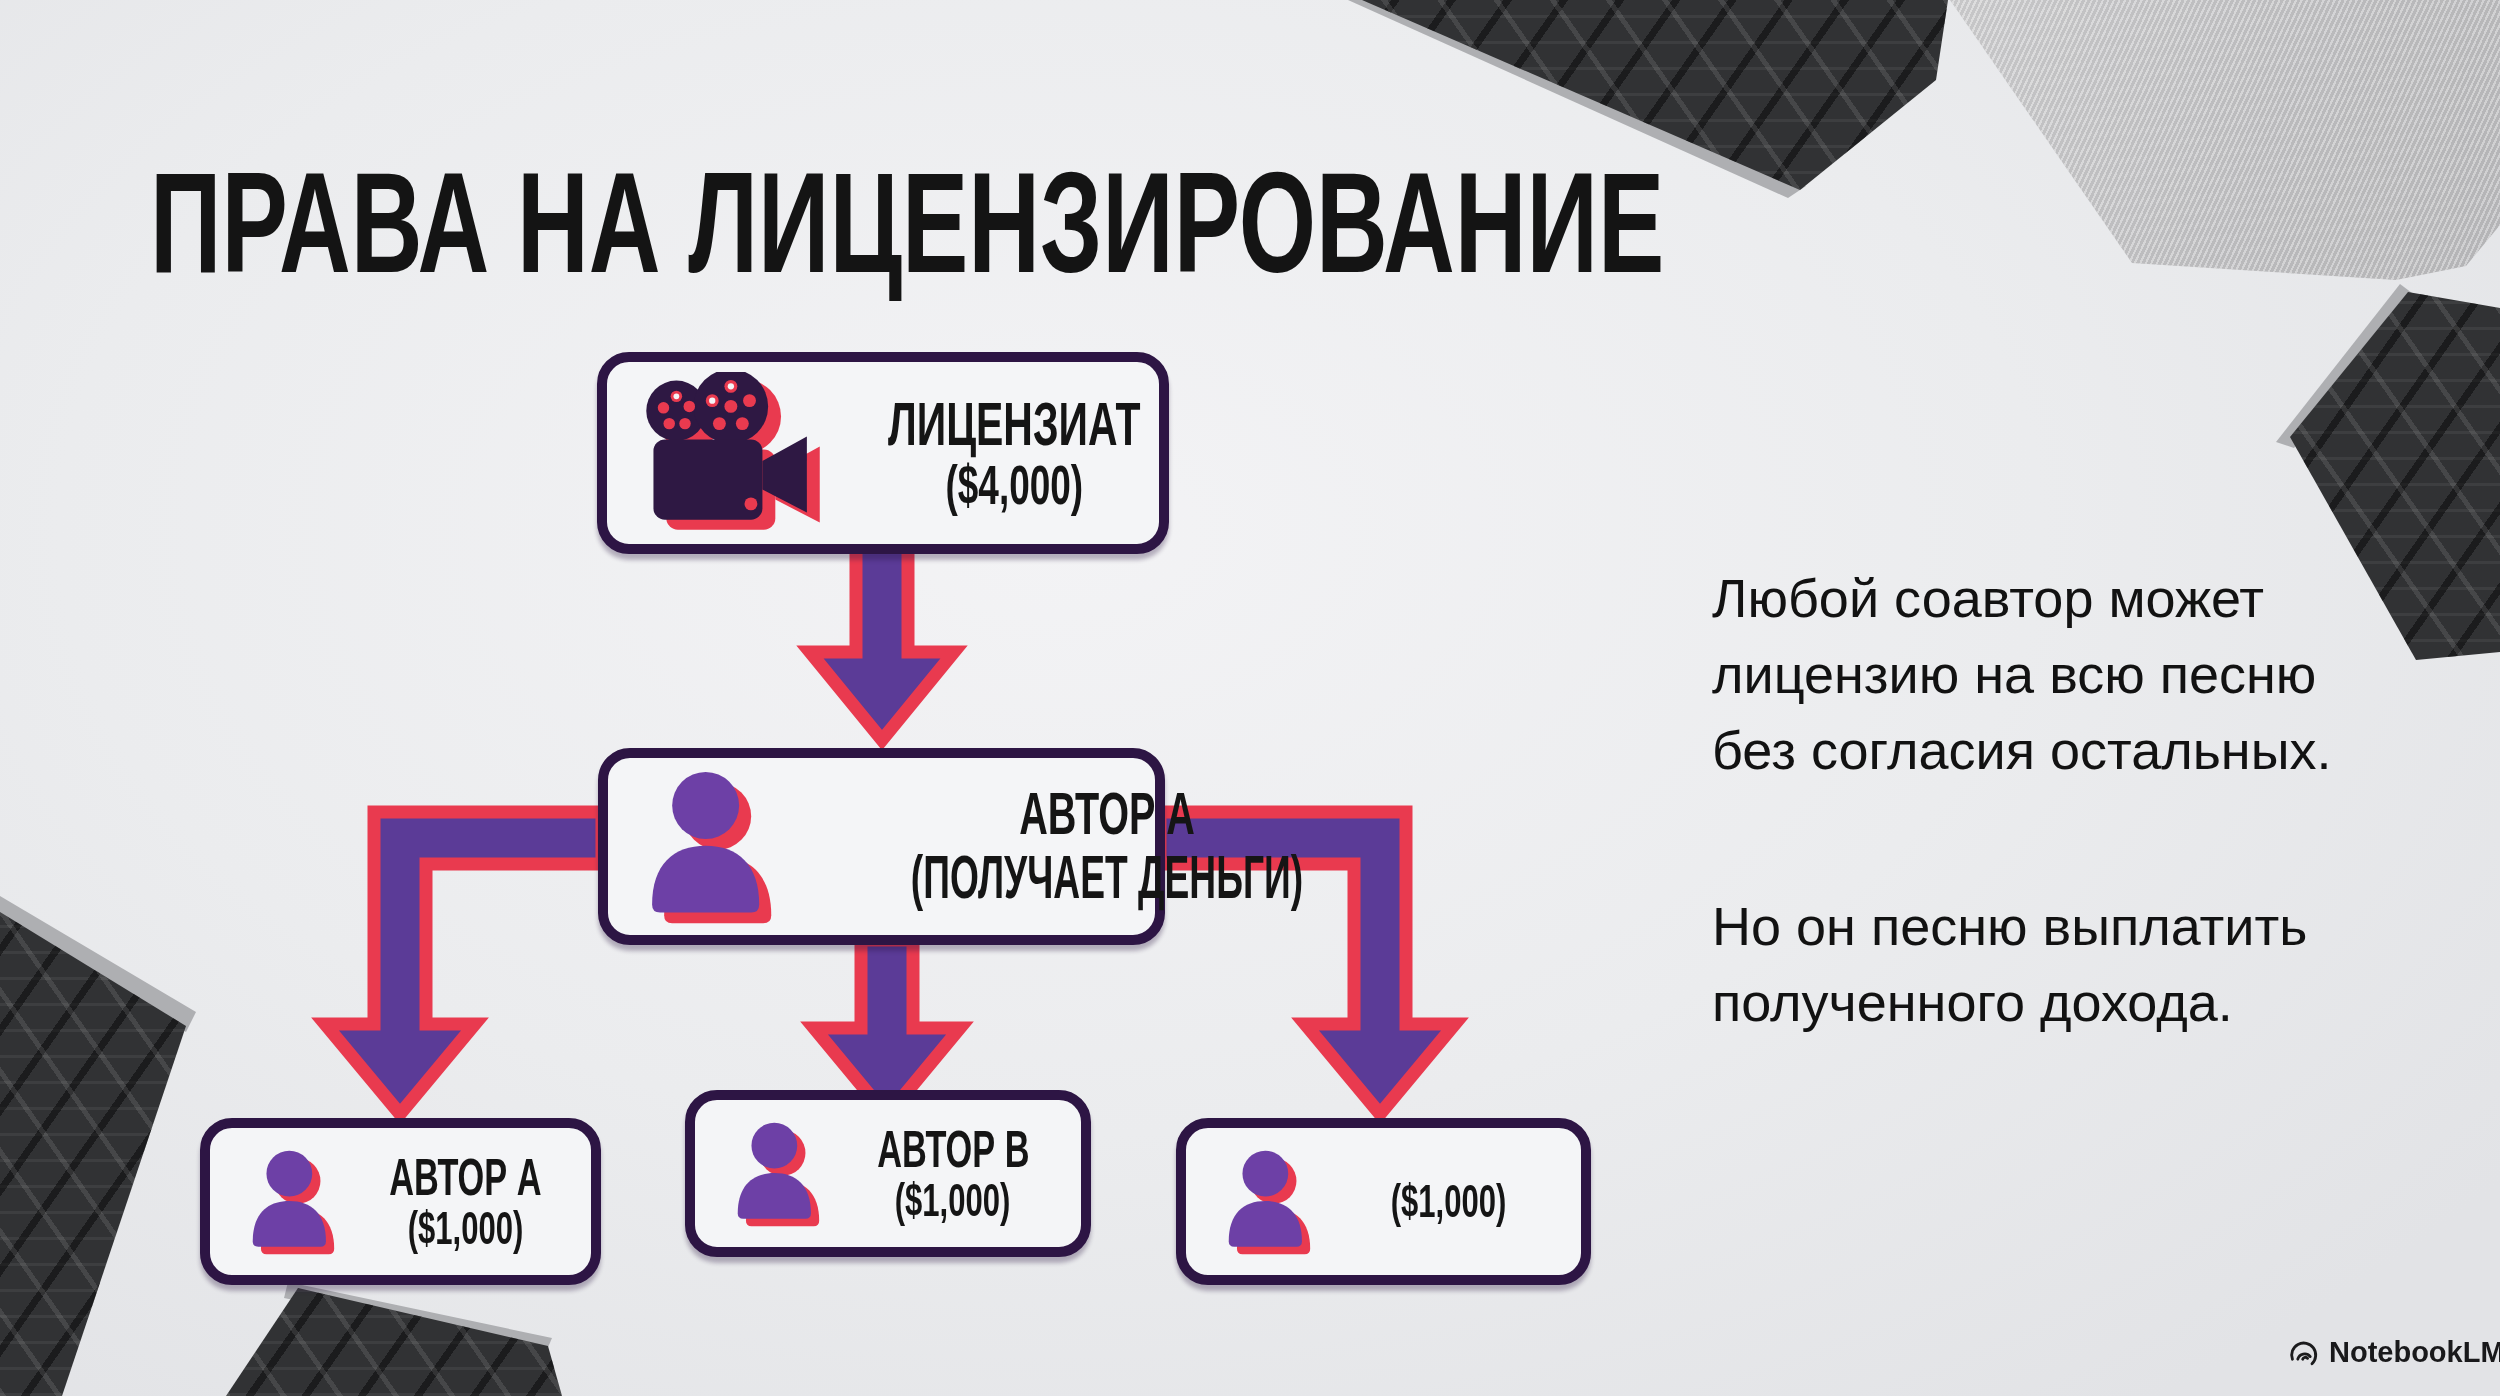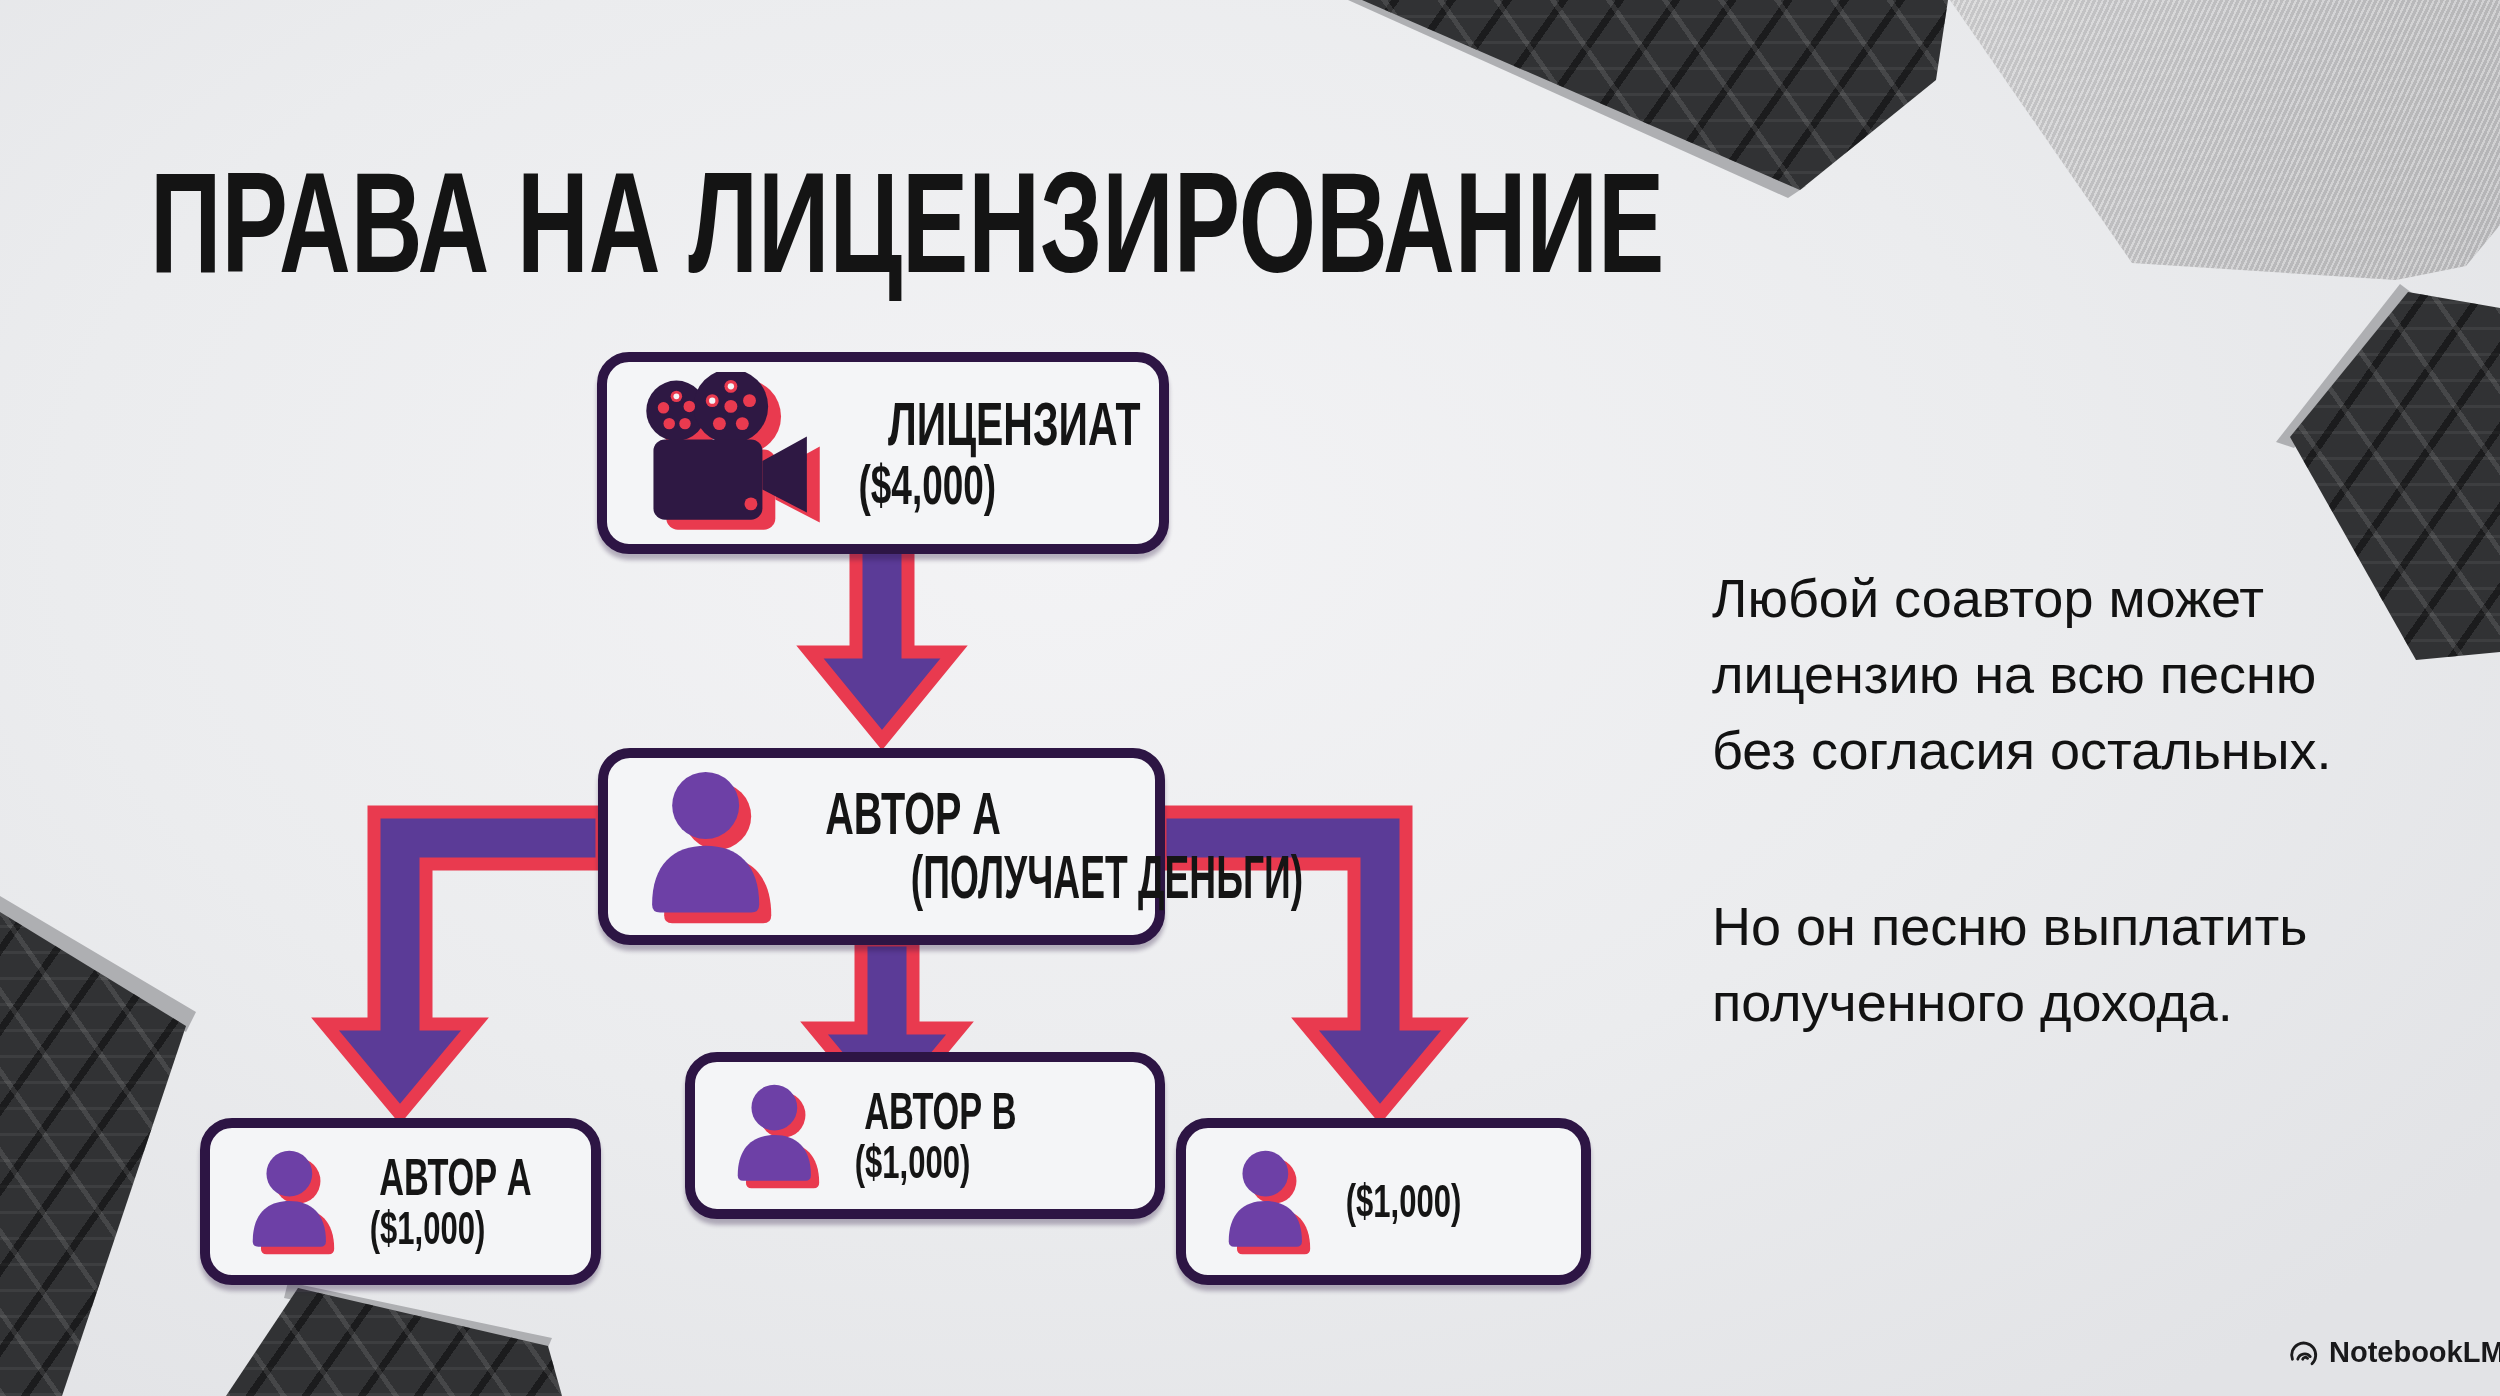--- a/index.html
+++ b/index.html
@@ -25,21 +25,21 @@
       linear-gradient(115deg,#ffffff 0%,#efefef 28%,#d9d9da 52%,#c2c2c4 74%,#aeaeb0 100%);
   }
   
   .arrows{position:absolute;left:0;top:0;z-index:2;}
   .node{
     position:absolute;z-index:3;box-sizing:border-box;
     background:#f4f5f7;border:10px solid #2d1544;border-radius:32px;
     display:flex;align-items:center;
     box-shadow:0 6px 4px rgba(35,15,60,.30);
   }
-  .node .txt{flex:1;text-align:left;color:#151515;line-height:1.04;}
+  .node .txt{flex:1;text-align:center;color:#151515;line-height:1.04;}
   .cond{display:inline-block;transform:scaleX(.66);transform-origin:center;white-space:nowrap;font-weight:bold;}
   .cond-narrow{display:inline-block;transform:scaleX(.60);transform-origin:center;white-space:nowrap;font-weight:bold;}
   .page-title{
     position:absolute;left:150px;top:152px;z-index:3;color:#141414;
     font-size:142px;font-weight:bold;line-height:1;white-space:nowrap;
   }
   .page-title .cond{transform-origin:left center;transform:scaleX(.70);}
   .para{position:absolute;left:1712px;width:648px;z-index:3;color:#121212;font-size:54px;line-height:76px;}
   .brand{position:absolute;left:2288px;top:1336px;z-index:3;display:flex;align-items:center;gap:9px;color:#19191b;}
   .brand .brand-text{font-size:29px;font-weight:bold;letter-spacing:0;}
@@ -144,21 +144,21 @@
           <path d="M46 58 C70 58 86 72 86 102 Q86 108 80 108 L12 108 Q6 108 6 102 C6 72 22 58 46 58 Z"></path>
         </g>
       </svg>
     </span>
     <div class="txt">
       <div style="font-size:52px;"><span class="cond">АВТОР А</span></div>
       <div style="font-size:47px;"><span class="cond">($1,000)</span></div>
     </div>
   </div>
 
-  <div class="node" style="left:685px;top:1052px;width:480px;height:167px;">
+  <div class="node" style="left:685px;top:1090px;width:406px;height:167px;">
     <span class="icon-wrap" style="margin-left:36px;">
       <svg width="94" height="108" viewBox="0 0 100 118">
         <g fill="#e93a4f" transform="translate(9,8)">
           <circle cx="46" cy="28" r="25"></circle>
           <path d="M46 58 C70 58 86 72 86 102 Q86 108 80 108 L12 108 Q6 108 6 102 C6 72 22 58 46 58 Z"></path>
         </g>
         <g fill="#6d40a6">
           <circle cx="46" cy="28" r="25"></circle>
           <path d="M46 58 C70 58 86 72 86 102 Q86 108 80 108 L12 108 Q6 108 6 102 C6 72 22 58 46 58 Z"></path>
         </g>

